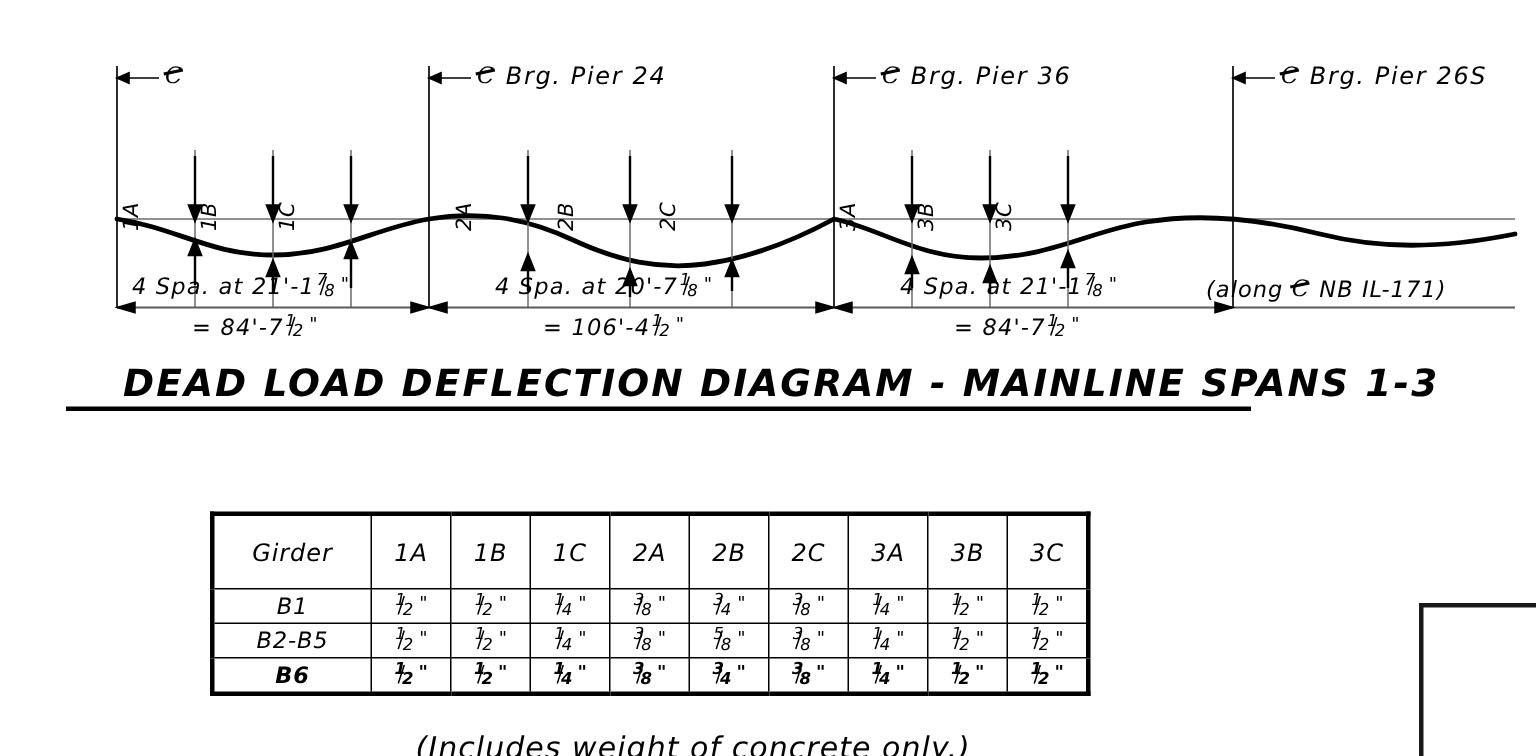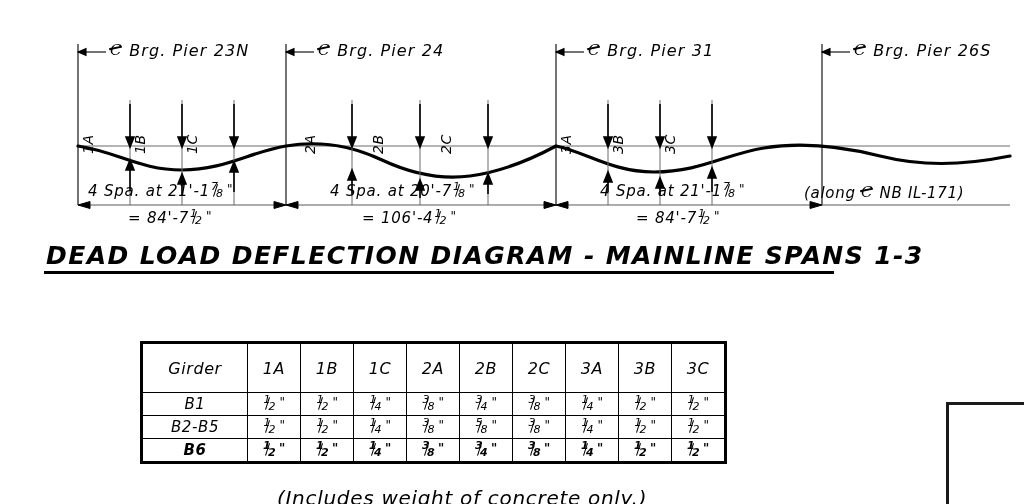--- a/index.html
+++ b/index.html
@@ -53,20 +53,21 @@
   }
   .along-note {
     font-size: 15px;
     letter-spacing: 0.7px;
   }
   .diagram-title {
     font-size: 25px;
     font-weight: 700;
     letter-spacing: 1.4px;
     font-style: italic;
+    margin-left: 36px;
   }
   .title-rule {
     position: absolute;
     background: #000;
     height: 3px;
   }
   .footnote {
     font-size: 20px;
     letter-spacing: 0.7px;
     margin-top: 12px;
@@ -314,31 +315,30 @@
         <polygon points="556,205 544,201.5 544,208.5"></polygon>
         <polygon points="556,205 568,201.5 568,208.5"></polygon>
 
         <polygon points="822,205 810,201.5 810,208.5"></polygon>
       </g>
     </g>
   </svg>
 
   <div class="abs cad pier-label" style="left:110px; top:41px;">
     <span class="cl-glyph"><span class="cl-c">C</span><span class="cl-bar"></span></span>
-    <span>Brg. Pier 23N</span>
   </div>
 
   <div class="abs cad pier-label" style="left:318px; top:41px;">
     <span class="cl-glyph"><span class="cl-c">C</span><span class="cl-bar"></span></span>
     <span>Brg. Pier 24</span>
   </div>
 
   <div class="abs cad pier-label" style="left:588px; top:41px;">
     <span class="cl-glyph"><span class="cl-c">C</span><span class="cl-bar"></span></span>
-    <span>Brg. Pier 31</span>
+    <span>Brg. Pier 36</span>
   </div>
 
   <div class="abs cad pier-label" style="left:854px; top:41px;">
     <span class="cl-glyph"><span class="cl-c">C</span><span class="cl-bar"></span></span>
     <span>Brg. Pier 26S</span>
   </div>
 
   <div class="abs cad girder-tick-label" style="left:96px;  top:138px;">1A</div>
   <div class="abs cad girder-tick-label" style="left:148px; top:138px;">1B</div>
   <div class="abs cad girder-tick-label" style="left:200px; top:138px;">1C</div>

